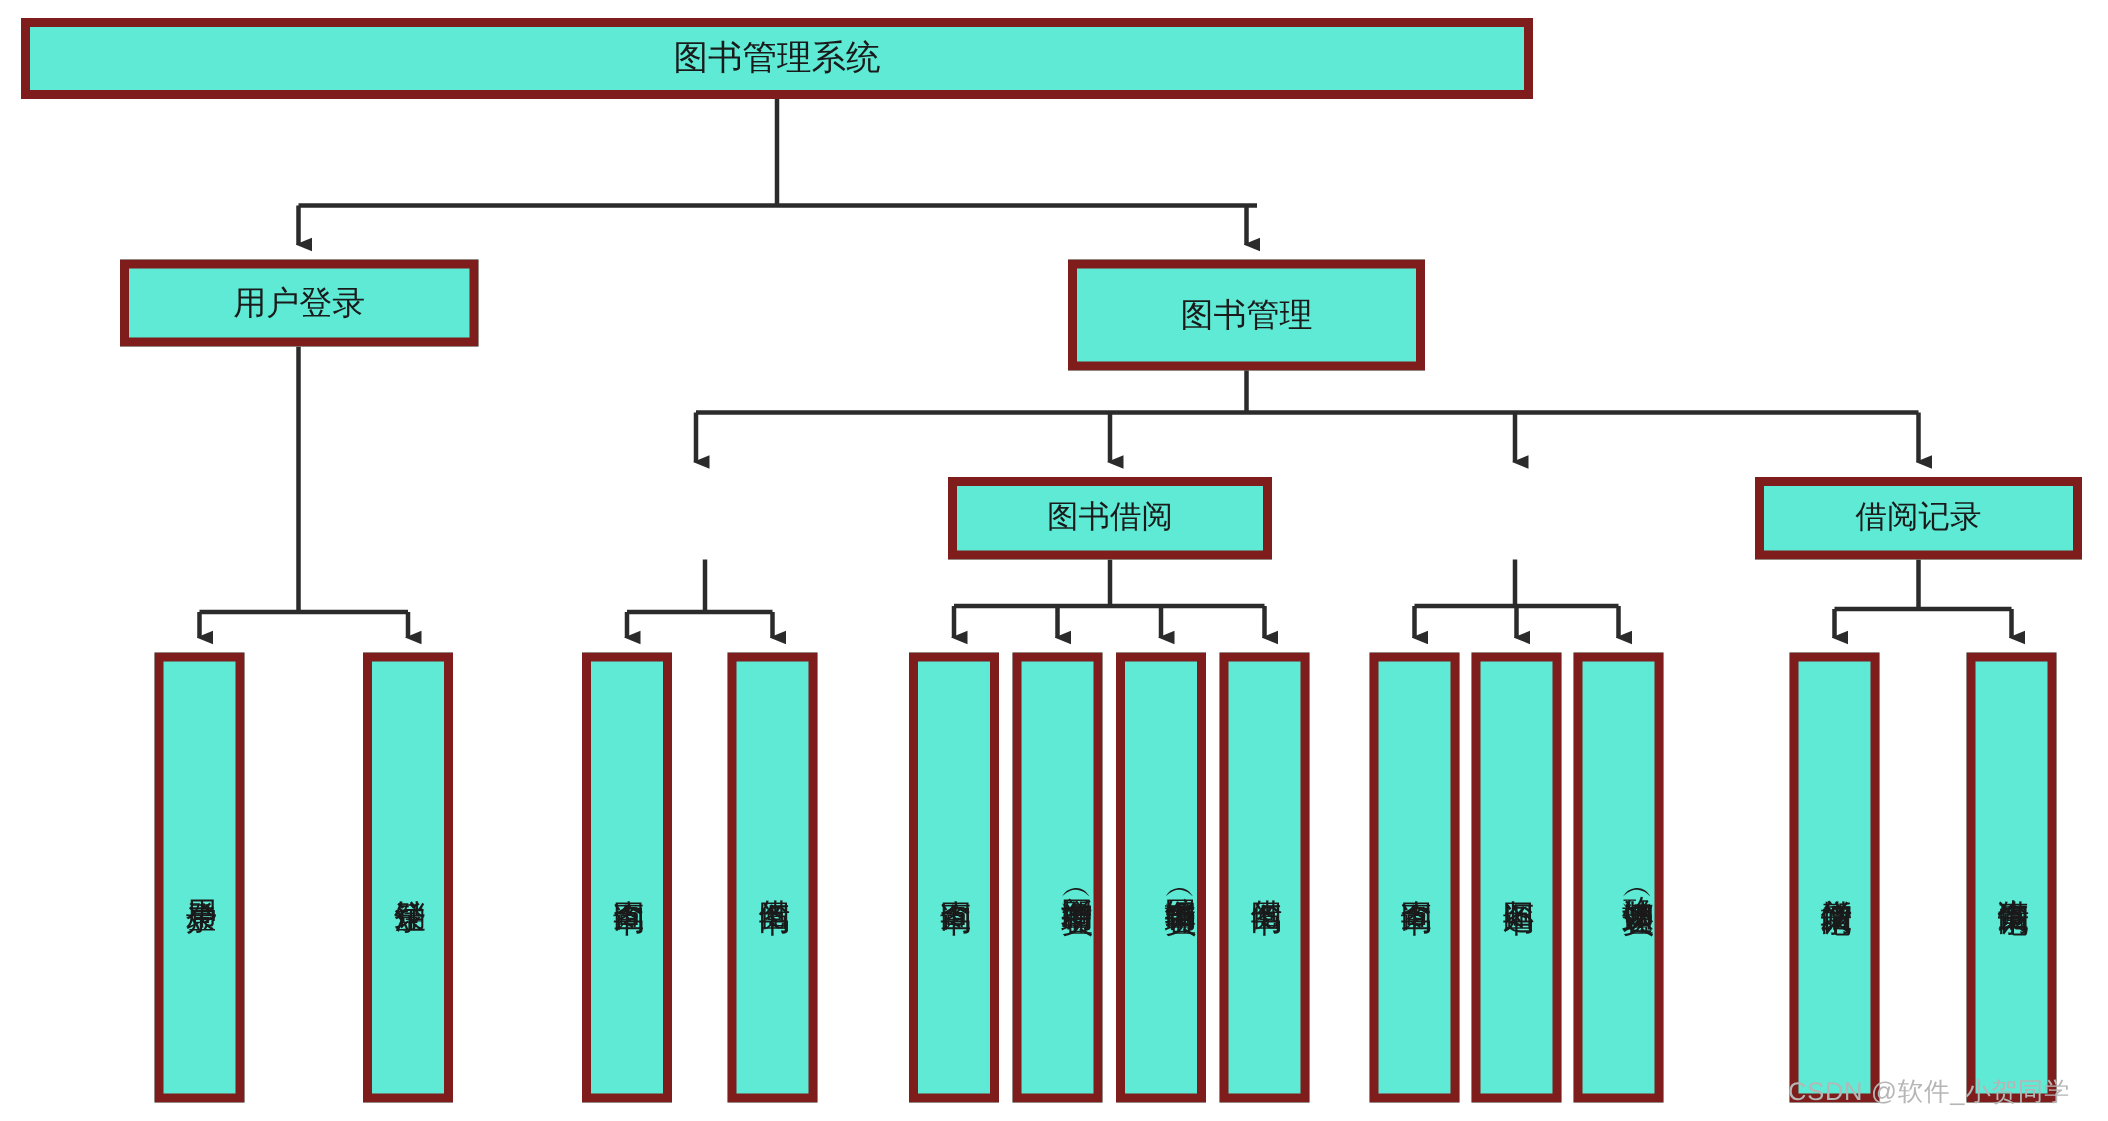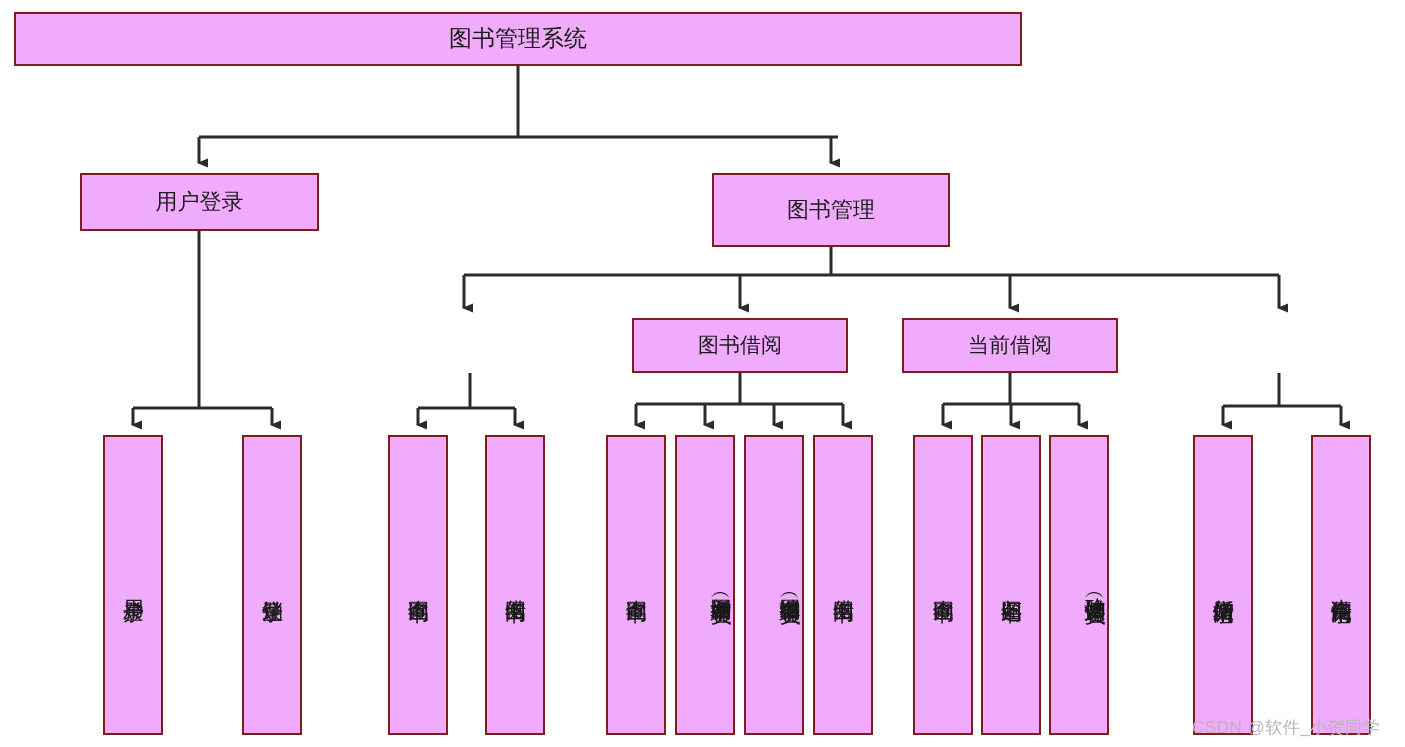--- a/index.html
+++ b/index.html
@@ -21,22 +21,22 @@
     position: absolute;
     left: 0;
     top: 0;
     width: 1405px;
     height: 747px;
     pointer-events: none;
   }
   .node {
     position: absolute;
     box-sizing: border-box;
-    border: 2px solid #7f1d1d;
-    background: #f0abfc;
+    border: 6px solid #7f1d1d;
+    background: #5eead4;
     display: flex;
     align-items: center;
     justify-content: center;
     color: #1a1a1a;
     line-height: 1.18;
   }
   .node-root {
     font-size: 23px;
   }
   .node-l2 {
@@ -125,22 +125,22 @@
   <div class="node node-l2" style="left:80px; top:173px; width:239px; height:58px;">
     <span>用户登录</span>
   </div>
   <div class="node node-l2" style="left:712px; top:173px; width:238px; height:74px;">
     <span>图书管理</span>
   </div>
 
   <div class="node node-l3" style="left:632px; top:318px; width:216px; height:55px;">
     <span>图书借阅</span>
   </div>
-  <div class="node node-l3" style="left:902px; top:318px; width:216px; height:55px;">
-    <span>当前借阅</span>
+  <div class="node node-l3" style="left:1170px; top:318px; width:218px; height:55px;">
+    <span>借阅记录</span>
   </div>
 
   <div class="node node-leaf" style="left:103px; top:435px; width:60px; height:300px;">
     <span>用户登录</span>
   </div>
   <div class="node node-leaf" style="left:242px; top:435px; width:60px; height:300px;">
     <span>注销登录</span>
   </div>
 
   <div class="node node-leaf" style="left:388px; top:435px; width:60px; height:300px;">

